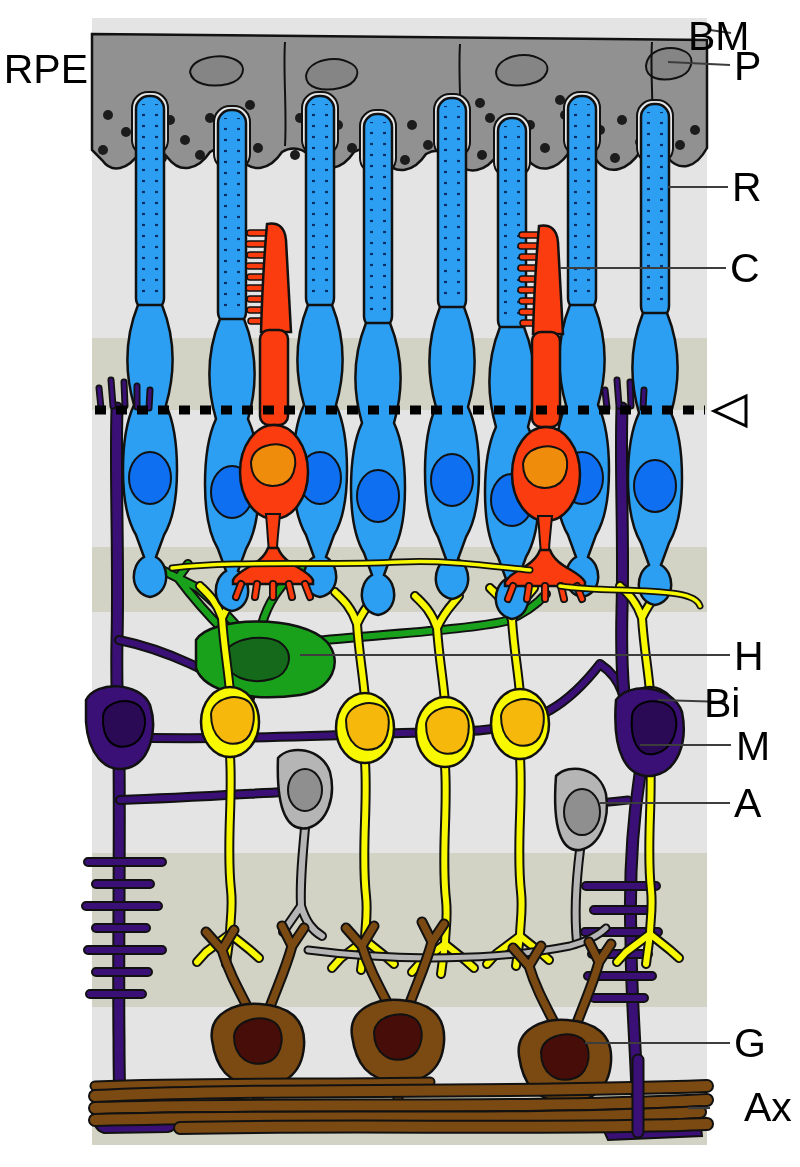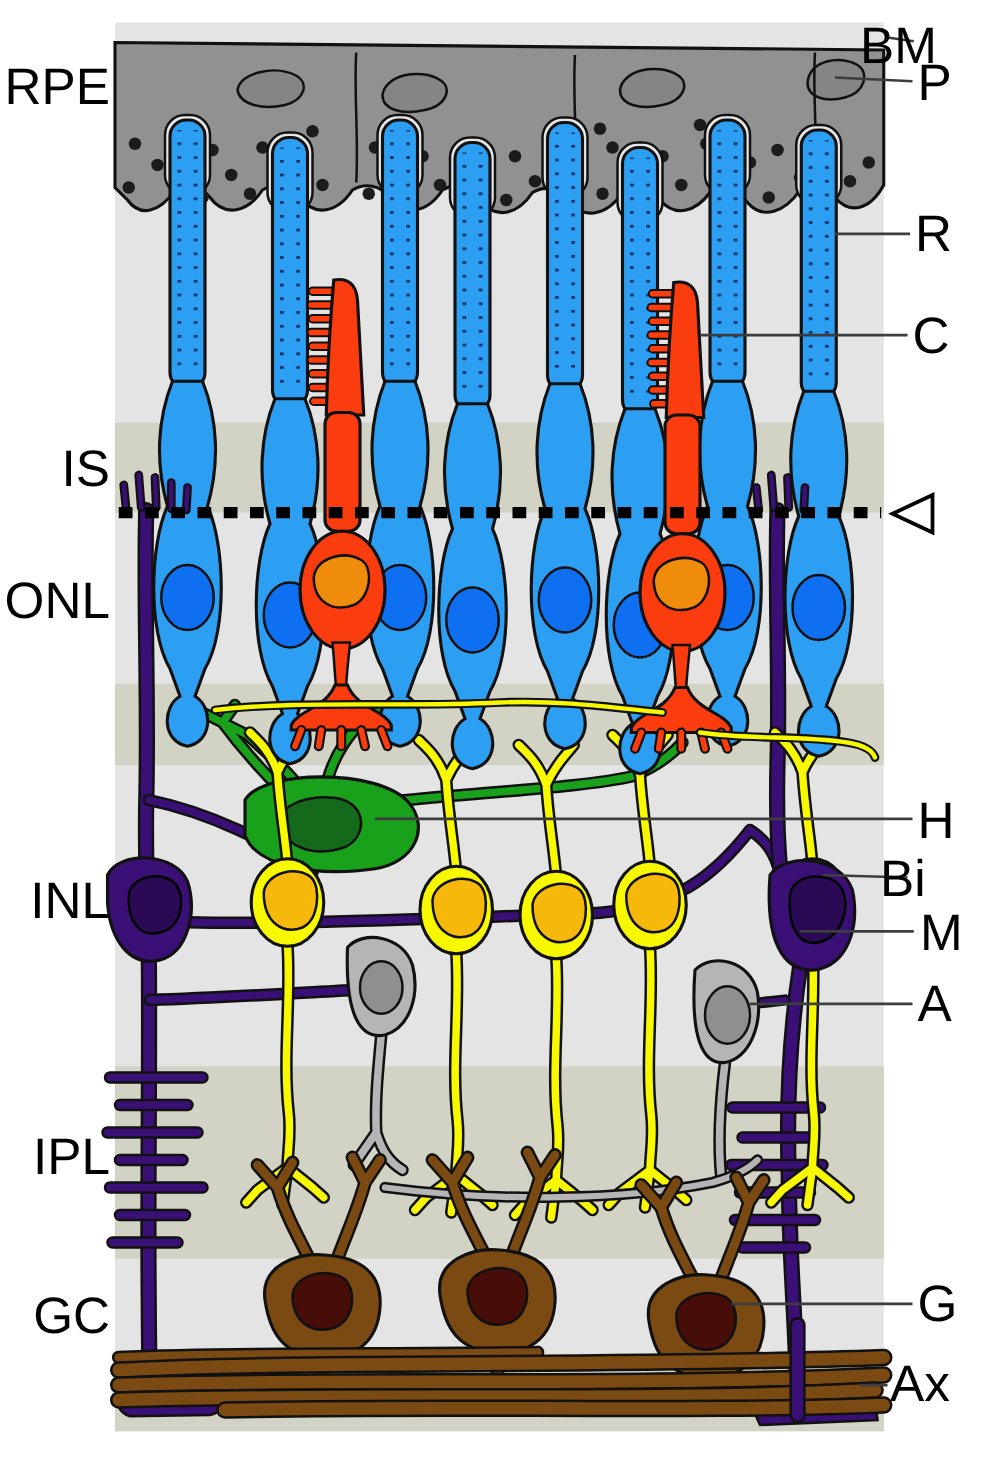--- a/index.html
+++ b/index.html
@@ -299,30 +299,25 @@
     <line x1="640" y1="745" x2="731" y2="745"></line>
     <line x1="600" y1="803" x2="730" y2="803"></line>
     <line x1="585" y1="1043" x2="730" y2="1043"></line>
     <line x1="688" y1="1108" x2="710" y2="1108"></line>
   </g>
 
   <polygon points="714,411 746,396 746,426" fill="#fff" stroke="#000" stroke-width="3"></polygon>
 </svg>
 
   <div class="lbl left" style="top:47px">RPE</div>
-  <div class="lbl left" style="top:353px">IS</div>
-  <div class="lbl left" style="top:458px">ONL</div>
-  <div class="lbl left" style="top:698px">INL</div>
-  <div class="lbl left" style="top:903px">IPL</div>
-  <div class="lbl left" style="top:1030px">GC</div>
 
   <div class="lbl right" style="left:688px;top:14px">BM</div>
   <div class="lbl right" style="left:734px;top:44px">P</div>
   <div class="lbl right" style="left:732px;top:165px">R</div>
   <div class="lbl right" style="left:730px;top:246px">C</div>
   <div class="lbl right" style="left:734px;top:634px">H</div>
   <div class="lbl right" style="left:704px;top:681px">Bi</div>
   <div class="lbl right" style="left:736px;top:724px">M</div>
   <div class="lbl right" style="left:734px;top:781px">A</div>
   <div class="lbl right" style="left:734px;top:1021px">G</div>
-  <div class="lbl right" style="left:712px;top:1085px">Ax</div>
+  <div class="lbl right" style="left:744px;top:1085px">Ax</div>
 
 </div>
 
 </body></html>

